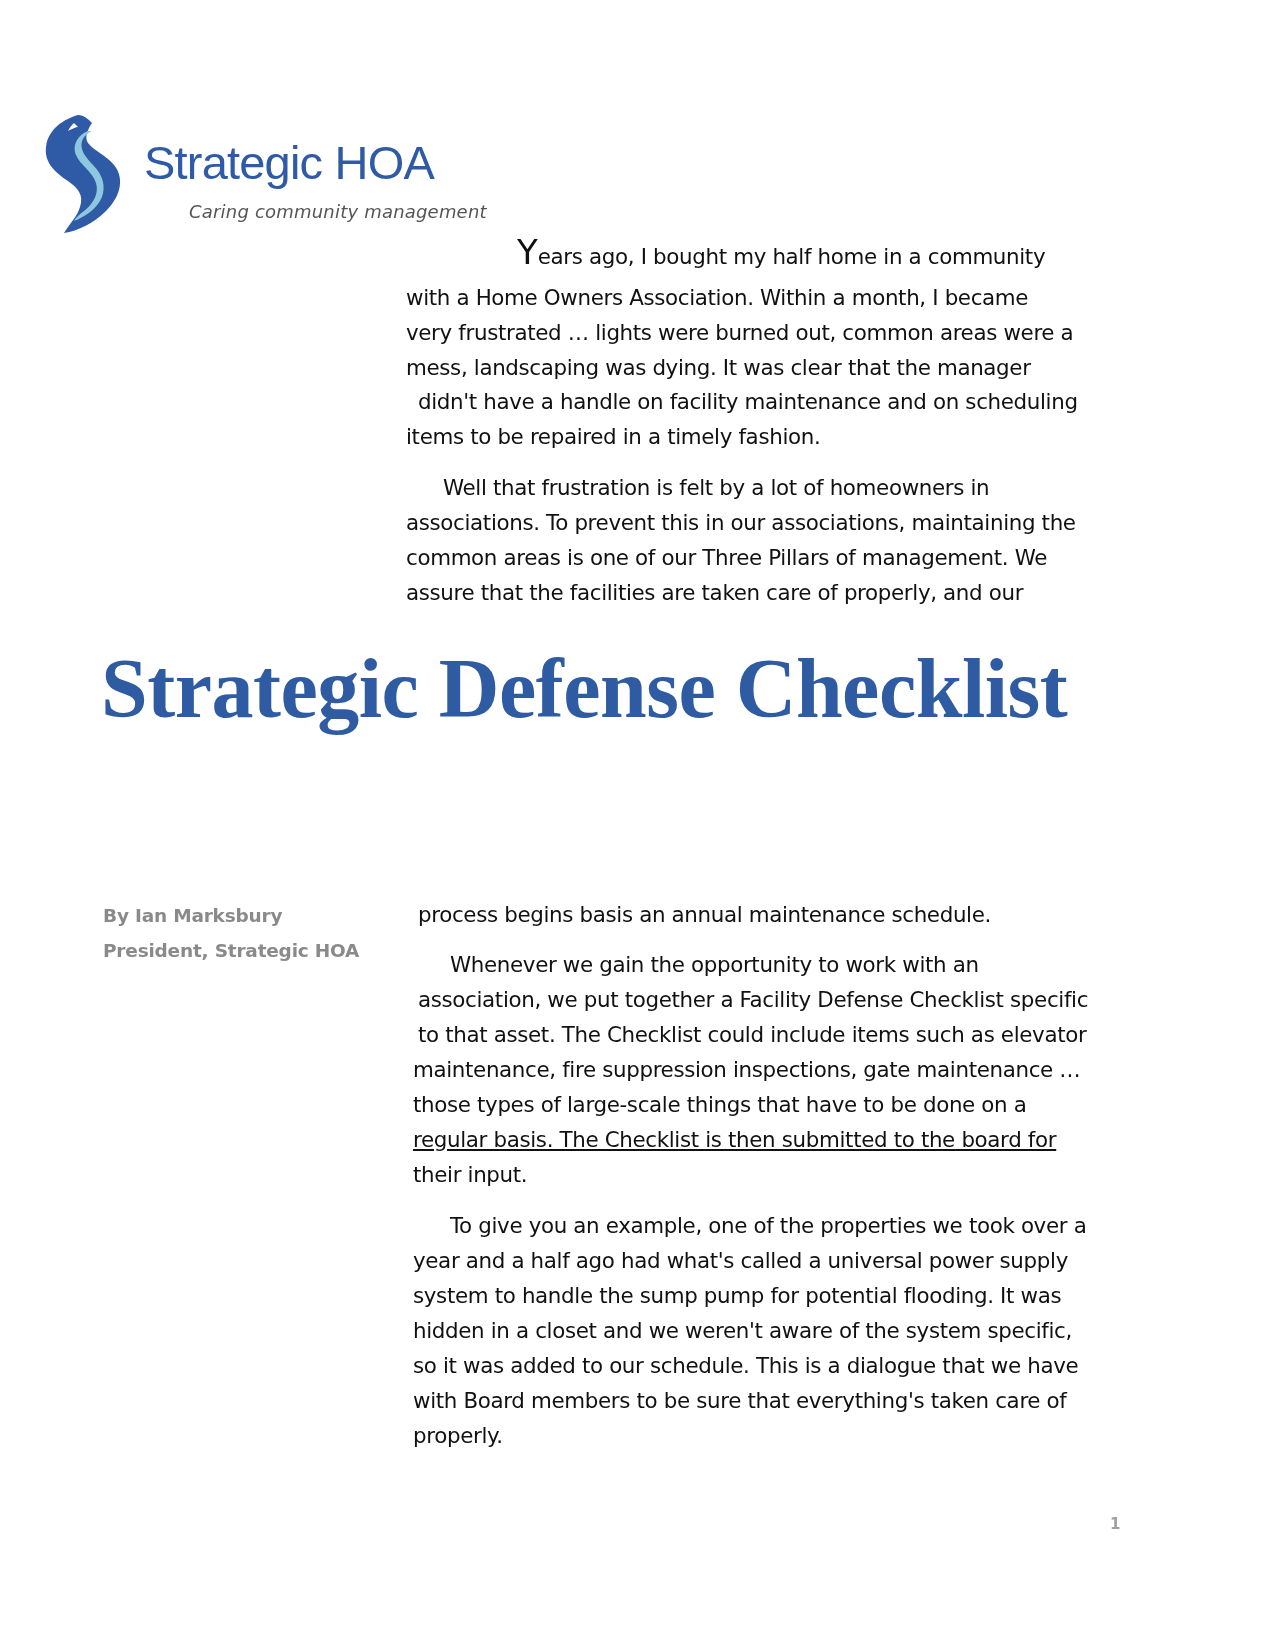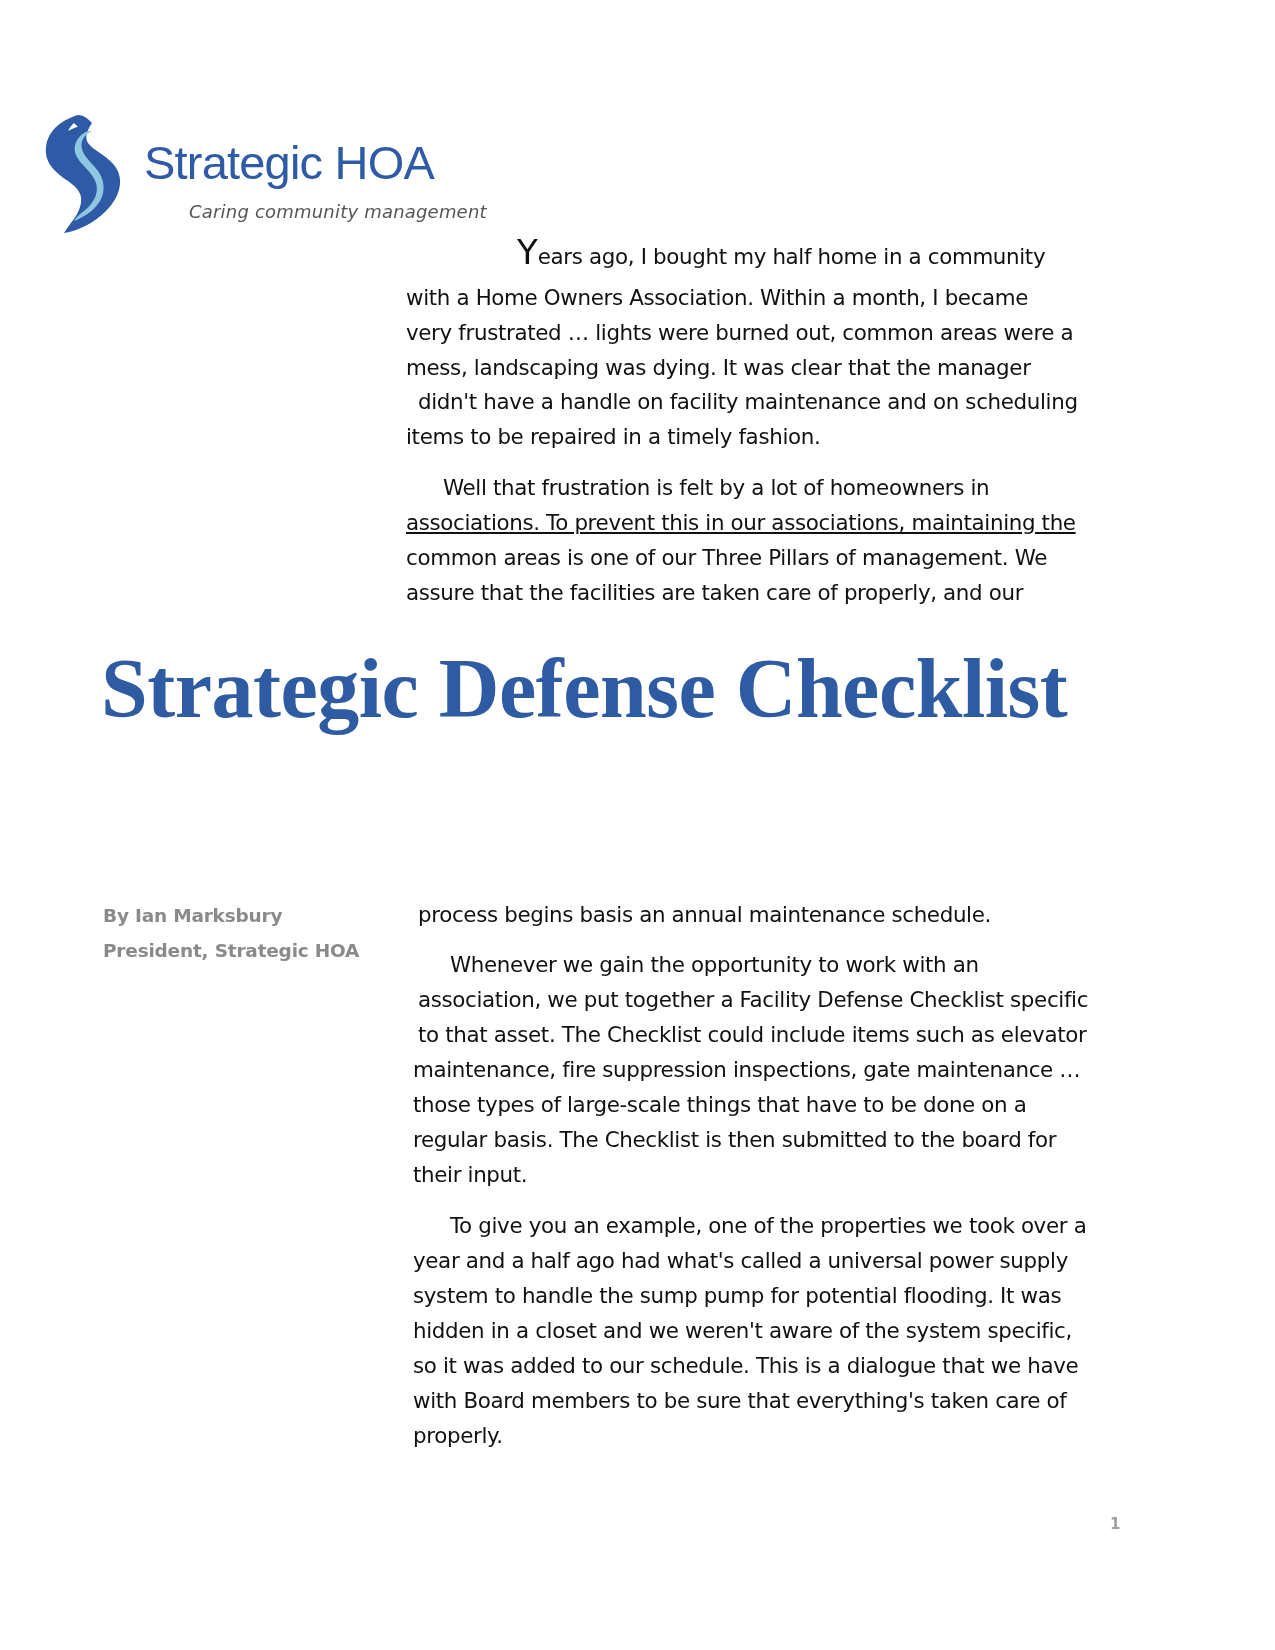--- a/index.html
+++ b/index.html
@@ -48,39 +48,39 @@
 
   <div>
     <div class="line" style="left:517px; top:228px;"><span class="dropcap">Y</span><span>ears ago, I bought my half home in a community</span></div>
     <div class="line" style="left:406px; top:280px;">with a Home Owners Association. Within a month, I became</div>
     <div class="line" style="left:406px; top:315px;">very frustrated … lights were burned out, common areas were a</div>
     <div class="line" style="left:406px; top:350px;">mess, landscaping was dying.  It was clear that the manager</div>
     <div class="line" style="left:406px; top:384px;margin-left:12px;">didn't have a handle on facility maintenance and on scheduling</div>
     <div class="line" style="left:406px; top:419px;">items to be repaired in a timely fashion.</div>
 
     <div class="line" style="left:443px; top:470px;">Well that frustration is felt by a lot of homeowners in</div>
-    <div class="line" style="left:406px; top:505px;text-decoration:underline;">associations.  To prevent this in our associations, maintaining the</div>
+    <div class="line" style="left:406px; top:505px;">associations.  To prevent this in our associations, maintaining the</div>
     <div class="line" style="left:406px; top:540px;">common areas is one of our Three Pillars of management. We</div>
     <div class="line" style="left:406px; top:575px;">assure that the facilities are taken care of properly, and our</div>
   </div>
 
   <h1 class="title" style="margin:0;">Strategic Defense Checklist</h1>
 
   <div class="byline" style="top:900px;">By Ian Marksbury</div>
   <div class="byline" style="top:935px;">President, Strategic HOA</div>
 
   <div>
     <div class="line" style="left:418px; top:897px;">process begins basis an annual maintenance schedule.</div>
 
     <div class="line" style="left:450px; top:947px;">Whenever we gain the opportunity to work with an</div>
     <div class="line" style="left:418px; top:982px;">association, we put together a Facility Defense Checklist specific</div>
     <div class="line" style="left:418px; top:1017px;">to that asset. The Checklist could include items such as elevator</div>
     <div class="line" style="left:413px; top:1052px;">maintenance, fire suppression inspections, gate maintenance …</div>
     <div class="line" style="left:413px; top:1087px;">those types of large-scale things that have to be done on a</div>
-    <div class="line" style="left:413px; top:1122px;">regular basis. The Checklist is then submitted to the board for</div>
+    <div class="line" style="left:413px; top:1122px;text-decoration:underline;">regular basis. The Checklist is then submitted to the board for</div>
     <div class="line" style="left:413px; top:1157px;">their input.</div>
 
     <div class="line" style="left:450px; top:1208px;">To give you an example, one of the properties we took over a</div>
     <div class="line" style="left:413px; top:1243px;">year and a half ago had what's called a universal power supply</div>
     <div class="line" style="left:413px; top:1278px;">system to handle the sump pump for potential flooding.  It was</div>
     <div class="line" style="left:413px; top:1313px;">hidden in a closet and we weren't aware of the system specific,</div>
     <div class="line" style="left:413px; top:1348px;">so it was added to our schedule. This is a dialogue that we have</div>
     <div class="line" style="left:413px; top:1383px;">with Board members to be sure that everything's taken care of</div>
     <div class="line" style="left:413px; top:1418px;">properly.</div>
   </div>

